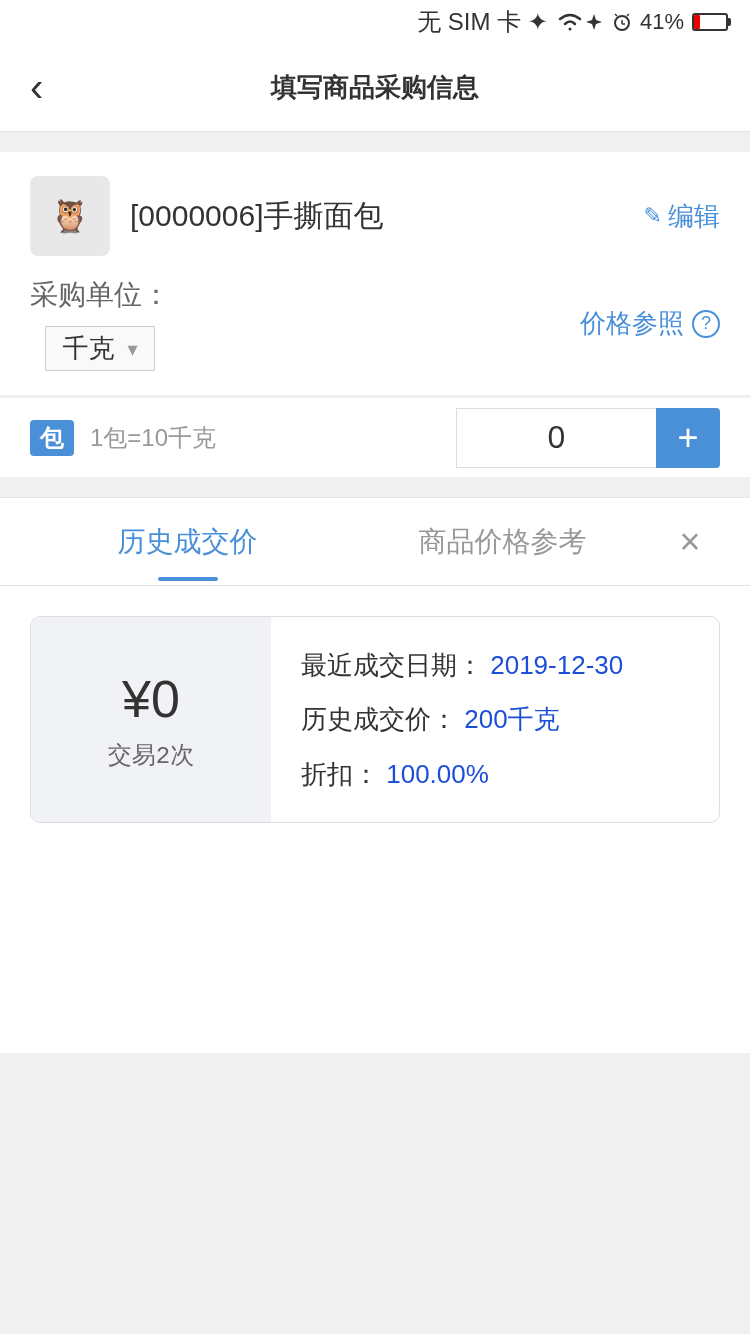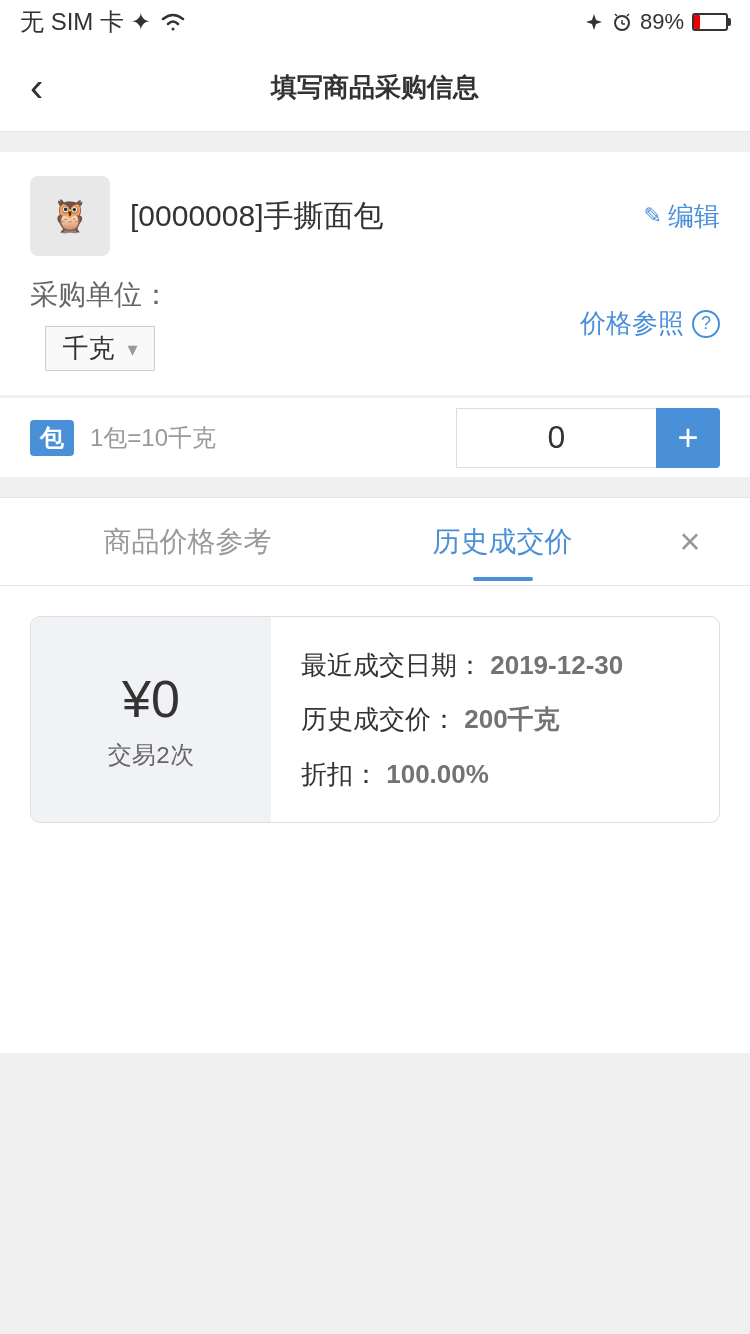--- a/index.html
+++ b/index.html
@@ -12,21 +12,21 @@
       font-size: 28px;
       color: #333;
     }
 
     
     .status-bar {
       height: 44px;
       background: #fff;
       display: flex;
       align-items: center;
-      justify-content: space-between;
+      justify-content: flex-end;
       padding: 16px 20px;
       font-size: 24px;
       font-weight: 500;
     }
     .status-left { display: flex; align-items: center; gap: 8px; }
     .status-center { font-size: 28px; font-weight: 500; }
     .status-right { display: flex; align-items: center; gap: 8px; font-size: 22px; }
     .battery-box {
       display: inline-flex; align-items: center;
     }
@@ -314,22 +314,21 @@
     }
     .detail-row {
       font-size: 26px;
       color: #333;
       line-height: 1.4;
     }
     .detail-label {
       color: #333;
     }
     .detail-value {
-      color: #737373;
-      font-weight: bold;
+      color: #1d4ed8;
     }
 
     
     .bottom-fill {
       background: #fff;
       flex: 1;
       min-height: 200px;
     }
   </style>
 </head>
@@ -348,41 +347,41 @@
     <svg width="20" height="20" viewBox="0 0 20 20">
       <path d="M10 2 L12 8 L18 10 L12 12 L10 18 L8 12 L2 10 L8 8 Z" fill="#333"></path>
     </svg>
     <svg width="20" height="20" viewBox="0 0 20 20">
       <circle cx="10" cy="11" r="7" stroke="#333" stroke-width="2" fill="none"></circle>
       <line x1="10" y1="8" x2="10" y2="12" stroke="#333" stroke-width="1.5"></line>
       <line x1="10" y1="12" x2="13" y2="12" stroke="#333" stroke-width="1.5"></line>
       <line x1="5" y1="4" x2="3" y2="2" stroke="#333" stroke-width="1.5"></line>
       <line x1="15" y1="4" x2="17" y2="2" stroke="#333" stroke-width="1.5"></line>
     </svg>
-    <span>89%</span>
+    <span>41%</span>
     <div class="battery-box">
       <div class="battery-body">
         <div class="battery-fill"></div>
       </div>
     </div>
   </div>
 </div>
 
 <div class="nav-bar">
   <span class="nav-back">‹</span>
   <span class="nav-title">填写商品采购信息</span>
 </div>
 
 <div class="product-card">
   <div class="product-header">
     <div class="product-left">
       <div class="product-thumbnail">
         <span class="owl-icon">🦉</span>
       </div>
-      <span class="product-name">[0000008]手撕面包</span>
+      <span class="product-name">[0000006]手撕面包</span>
     </div>
     <div class="edit-link">
       <span class="edit-icon-small">✎</span>
       <span>编辑</span>
     </div>
   </div>
   <div class="product-unit-row">
     <div class="unit-label">
       <span>采购单位：</span>
       <div class="unit-select">
@@ -403,25 +402,25 @@
     <span class="conversion-text">1包=10千克</span>
   </div>
   <div class="quantity-input-group">
     <input class="quantity-input" type="text" value="0" style="">
     <button class="plus-btn">+</button>
   </div>
 </div>
 
 <div class="tab-section">
   <div class="tab-bar">
+    <div class="tab-item active">
+      <span>历史成交价</span>
+    </div>
     <div class="tab-item">
       <span>商品价格参考</span>
-    </div>
-    <div class="tab-item active">
-      <span>历史成交价</span>
     </div>
     <div class="tab-close">
       <span>×</span>
     </div>
   </div>
 
   <div class="history-content">
     <div class="history-card">
       <div class="price-panel">
         <div class="price-value">

